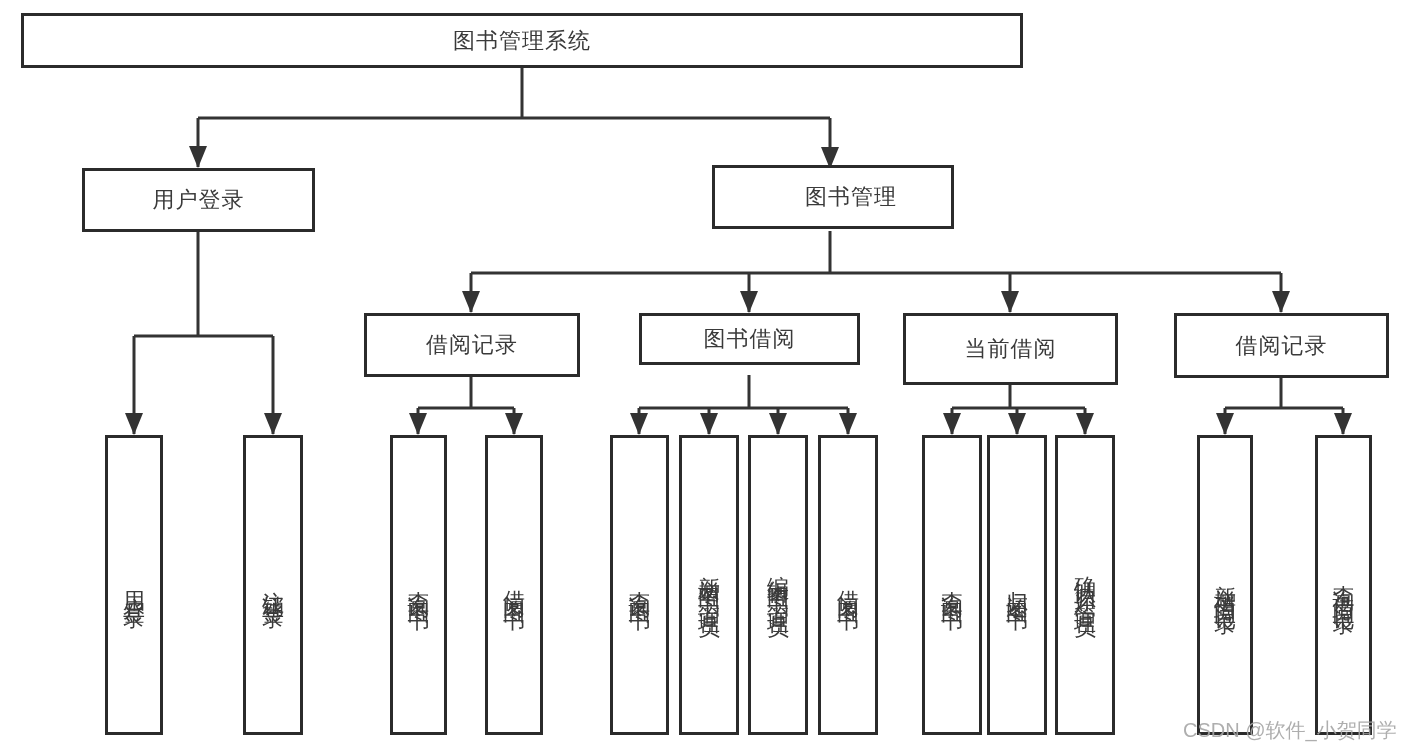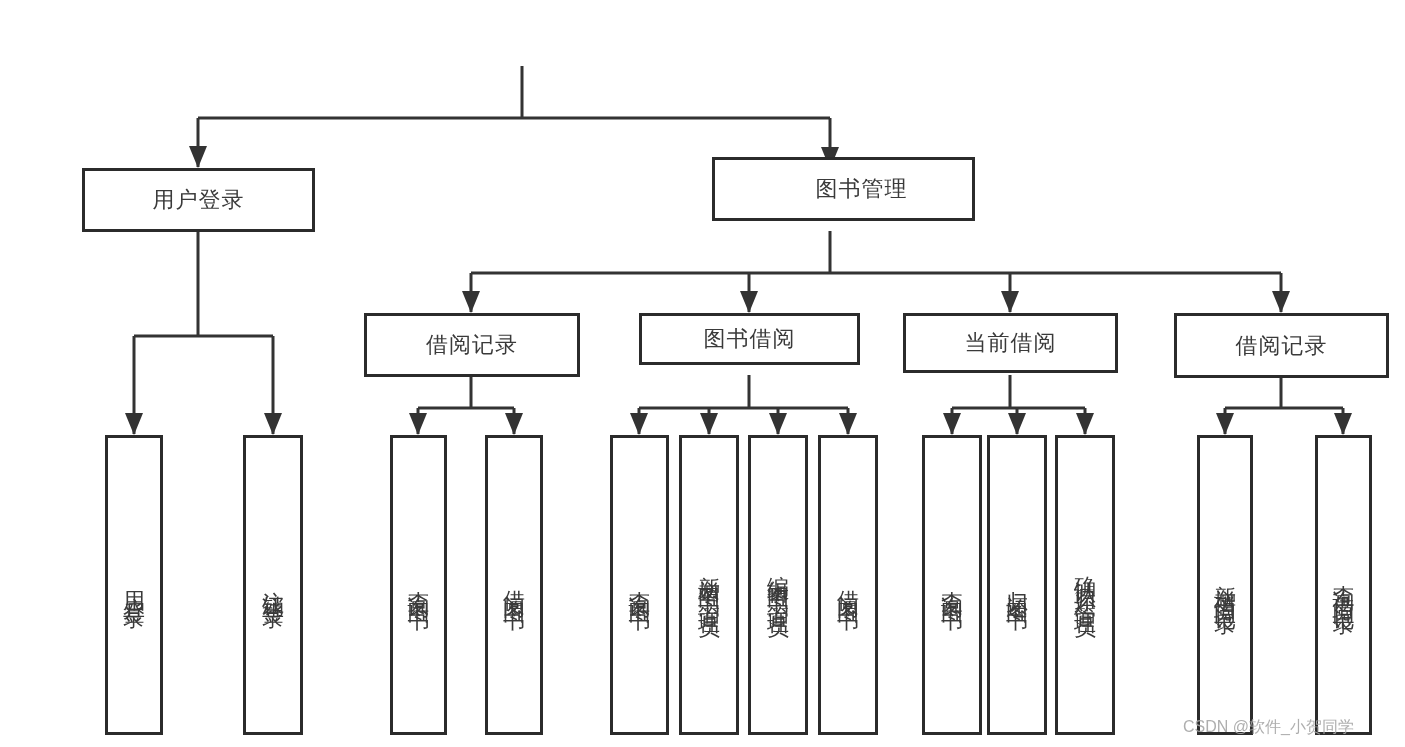--- a/index.html
+++ b/index.html
@@ -34,21 +34,21 @@
   .leaf{
     writing-mode:vertical-rl;
     text-orientation:mixed;
     letter-spacing:6px;
     line-height:1;
     font-size:22px;
   }
   .watermark{
     position:absolute;
     left:1183px;top:717px;
-    font-size:16px;
+    font-size:20px;
     color:var(--watermark);
     opacity:.9;
     z-index:5;
     white-space:nowrap;
     letter-spacing:0;
   }
 </style>
 </head>
 <body>
 
@@ -88,27 +88,28 @@
     <path class="conn" d="M1010 375 V408 M952 408 H1085"></path>
     <line class="conn" x1="952" y1="408" x2="952" y2="434" marker-end="url(#arrowhead)"></line>
     <line class="conn" x1="1017" y1="408" x2="1017" y2="434" marker-end="url(#arrowhead)"></line>
     <line class="conn" x1="1085" y1="408" x2="1085" y2="434" marker-end="url(#arrowhead)"></line>
 
     <path class="conn" d="M1281 375 V408 M1225 408 H1343"></path>
     <line class="conn" x1="1225" y1="408" x2="1225" y2="434" marker-end="url(#arrowhead)"></line>
     <line class="conn" x1="1343" y1="408" x2="1343" y2="434" marker-end="url(#arrowhead)"></line>
   </svg>
 
+  <div class="node" style="left:21px;top:13px;width:1002px;height:55px;">图书管理系统</div>
 
   <div class="node" style="left:82px;top:168px;width:233px;height:64px;">用户登录</div>
-  <div class="node" style="left:712px;top:157px;width:263px;height:64px;padding-left:36px;">图书管理</div>
+  <div class="node" style="left:712px;top:165px;width:242px;height:64px;padding-left:36px;">图书管理</div>
 
   <div class="node" style="left:364px;top:313px;width:216px;height:64px;">借阅记录</div>
   <div class="node" style="left:639px;top:313px;width:221px;height:52px;">图书借阅</div>
-  <div class="node" style="left:903px;top:313px;width:215px;height:60px;">当前借阅</div>
+  <div class="node" style="left:903px;top:313px;width:215px;height:72px;">当前借阅</div>
   <div class="node" style="left:1174px;top:313px;width:215px;height:65px;">借阅记录</div>
 
   <div class="node leaf" style="left:105px;top:435px;width:58px;height:300px;">用户登录</div>
   <div class="node leaf" style="left:243px;top:435px;width:60px;height:300px;">注销登录</div>
 
   <div class="node leaf" style="left:390px;top:435px;width:57px;height:300px;">查询图书</div>
   <div class="node leaf" style="left:485px;top:435px;width:58px;height:300px;">借阅图书</div>
 
   <div class="node leaf" style="left:610px;top:435px;width:59px;height:300px;">查询图书</div>
   <div class="node leaf" style="left:679px;top:435px;width:60px;height:300px;">新增图书（管理员）</div>

